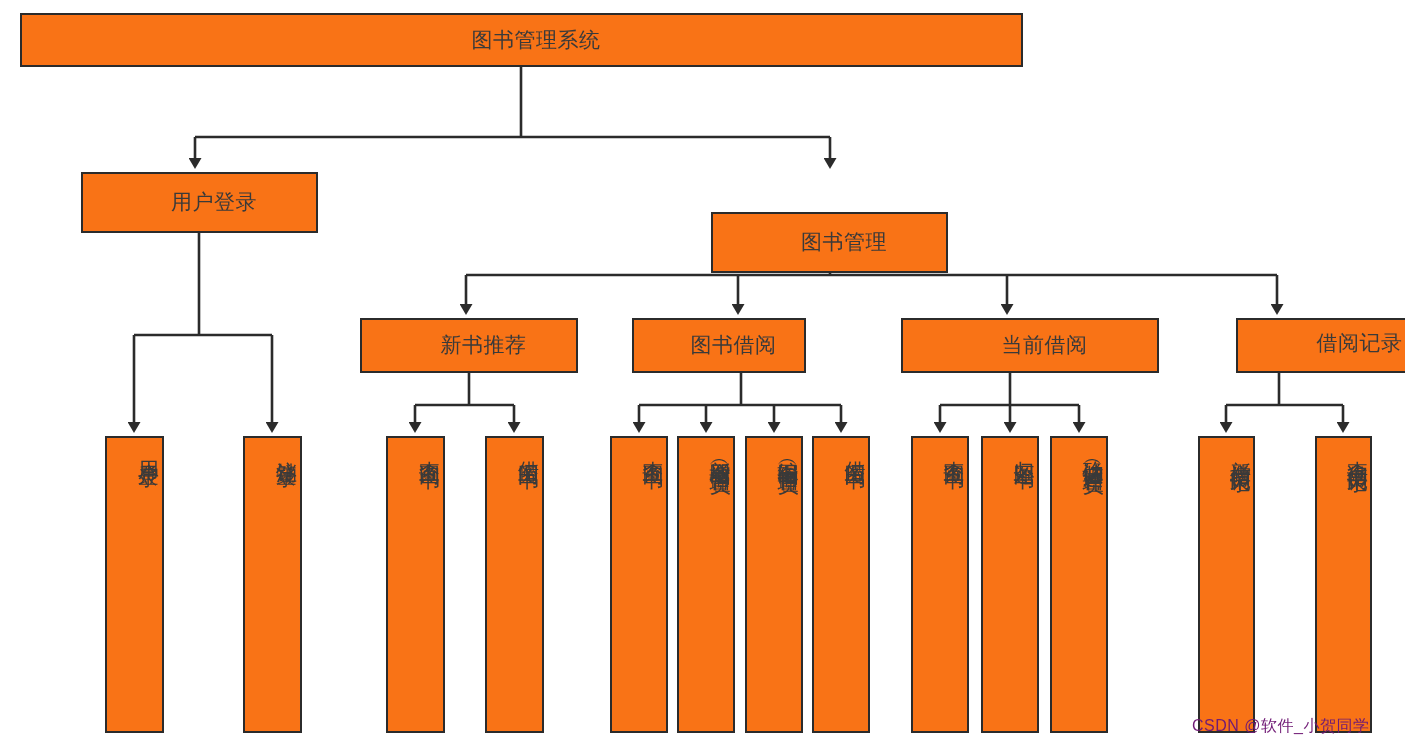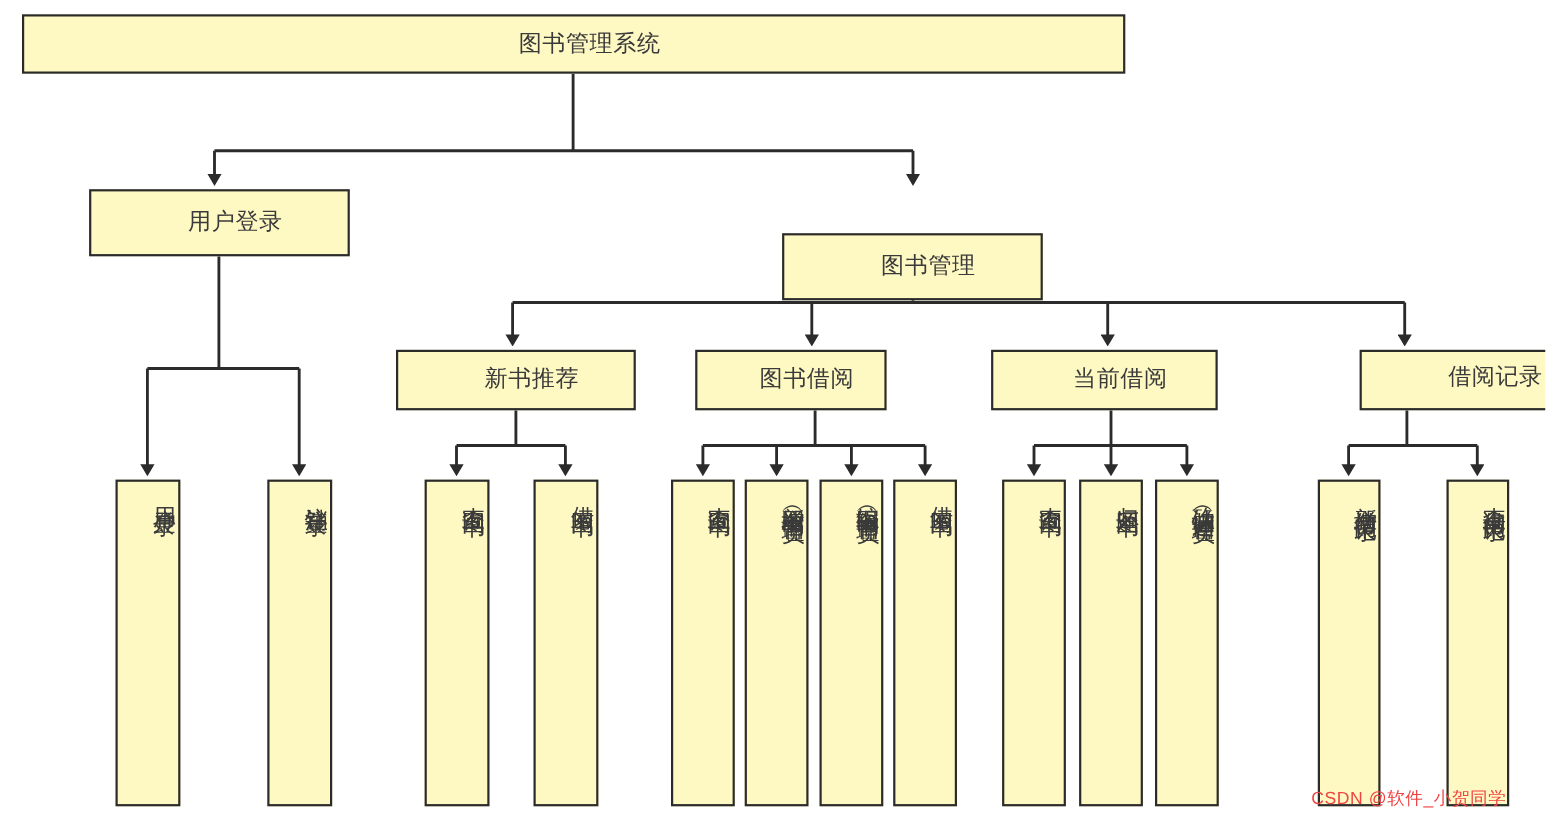--- a/index.html
+++ b/index.html
@@ -22,21 +22,21 @@
     left: 0;
     top: 0;
     width: 1405px;
     height: 747px;
     pointer-events: none;
   }
   .node {
     position: absolute;
     box-sizing: border-box;
     border: 2.4px solid #2b2b2b;
-    background: #fef9c3;
+    background: #f97316;
     display: flex;
     align-items: center;
     justify-content: center;
     color: #3a3a3a;
     z-index: 2;
     padding-left: 29px;
   }
   .node-label {
     display: block;
     text-align: center;
@@ -65,21 +65,21 @@
     line-height: 1.0;
     letter-spacing: 2.5px;
     height: auto;
     max-height: 280px;
   }
   .node.leaf.tall .node-label {
     letter-spacing: 2px;
   }
   .watermark {
     position: absolute;
-    color: #ef4444;
+    color: #701a75;
     font-size: 16px;
     white-space: nowrap;
     z-index: 5;
     letter-spacing: 0.5px;
   }
 </style>
 </head>
 <body>
 
 <div id="canvas">
@@ -146,21 +146,21 @@
   <div class="node horiz" id="node-l1-1" style="left: 711px; top: 172px; width: 237px; height: 61px; margin-top: 40px;">
     <span class="node-label">图书管理</span>
   </div>
 
   <div class="node horiz" id="node-l2-0" style="left: 360px; top: 318px; width: 218px; height: 55px; justify-content: center;">
     <span class="node-label">新书推荐</span>
   </div>
   <div class="node horiz" id="node-l2-1" style="left: 632px; top: 318px; width: 174px; height: 55px;">
     <span class="node-label">图书借阅</span>
   </div>
-  <div class="node horiz" id="node-l2-2" style="left: 901px; top: 318px; width: 206px; height: 55px;">
+  <div class="node horiz" id="node-l2-2" style="left: 901px; top: 318px; width: 258px; height: 55px;">
     <span class="node-label">当前借阅</span>
   </div>
   <div class="node horiz" id="node-l2-3" style="left: 1236px; top: 318px; width: 218px; height: 55px; font-family: Liberation Mono, monospace;">
     <span class="node-label">借阅记录</span>
   </div>
 
   <div class="node leaf" id="node-leaf-0" style="left: 105px; top: 436px; width: 59px; height: 297px;">
     <span class="node-label">用户登录</span>
   </div>
   <div class="node leaf" id="node-leaf-1" style="left: 243px; top: 436px; width: 59px; height: 297px;">

